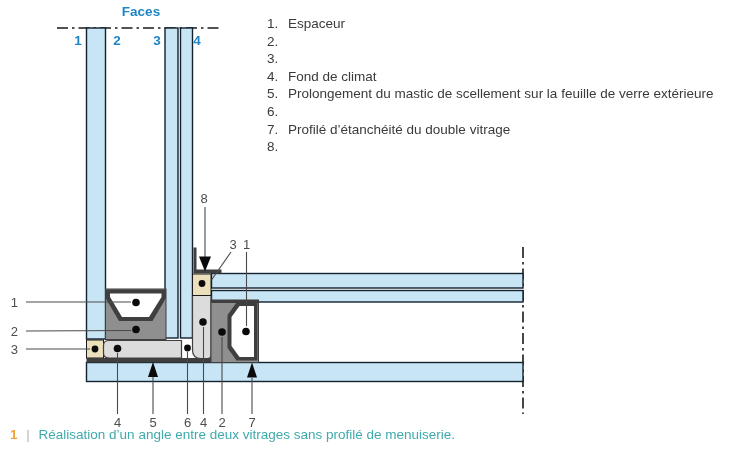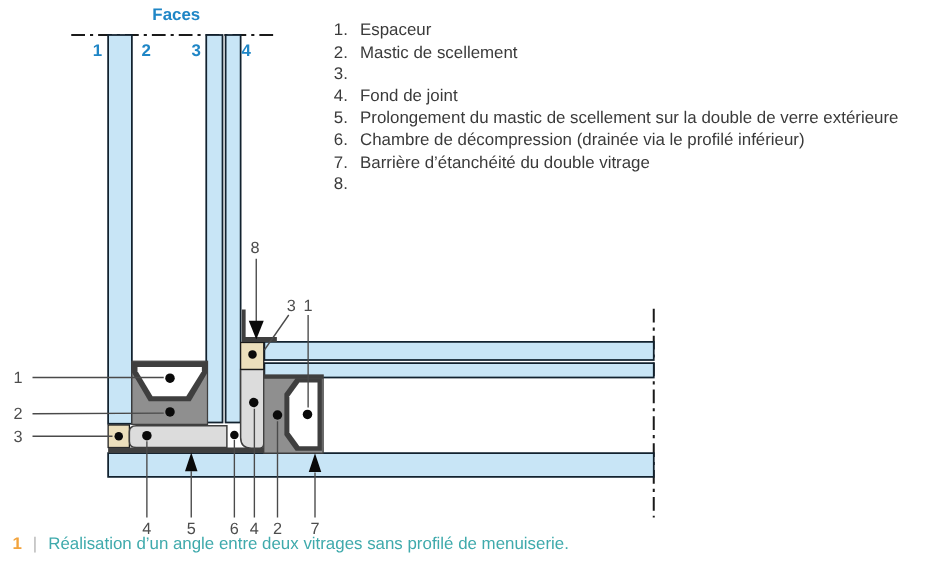--- a/index.html
+++ b/index.html
@@ -116,40 +116,38 @@
     <text class="face-num" x="197" y="44.5" text-anchor="middle">4</text>
   </svg>
 
   <div class="legend">
     <div class="legend-row">
       <span class="legend-num">1.</span>
       <span class="legend-text">Espaceur</span>
     </div>
     <div class="legend-row">
       <span class="legend-num">2.</span>
-      <span class="legend-text">Mastic de scellement</span>
     </div>
     <div class="legend-row">
       <span class="legend-num">3.</span>
     </div>
     <div class="legend-row">
       <span class="legend-num">4.</span>
-      <span class="legend-text">Fond de joint</span>
+      <span class="legend-text">Fond de climat</span>
     </div>
     <div class="legend-row">
       <span class="legend-num">5.</span>
-      <span class="legend-text">Prolongement du mastic de scellement sur la double de verre extérieure</span>
+      <span class="legend-text">Prolongement du mastic de scellement sur la feuille de verre extérieure</span>
     </div>
     <div class="legend-row">
       <span class="legend-num">6.</span>
-      <span class="legend-text">Chambre de décompression (drainée via le profilé inférieur)</span>
     </div>
     <div class="legend-row">
       <span class="legend-num">7.</span>
-      <span class="legend-text">Barrière d’étanchéité du double vitrage</span>
+      <span class="legend-text">Profilé d’étanchéité du double vitrage</span>
     </div>
     <div class="legend-row">
       <span class="legend-num">8.</span>
     </div>
   </div>
 
   <div class="caption">
     <span class="cap-num">1</span>
     <span class="cap-sep">|</span>
     <span class="cap-text">Réalisation d’un angle entre deux vitrages sans profilé de menuiserie.</span>

